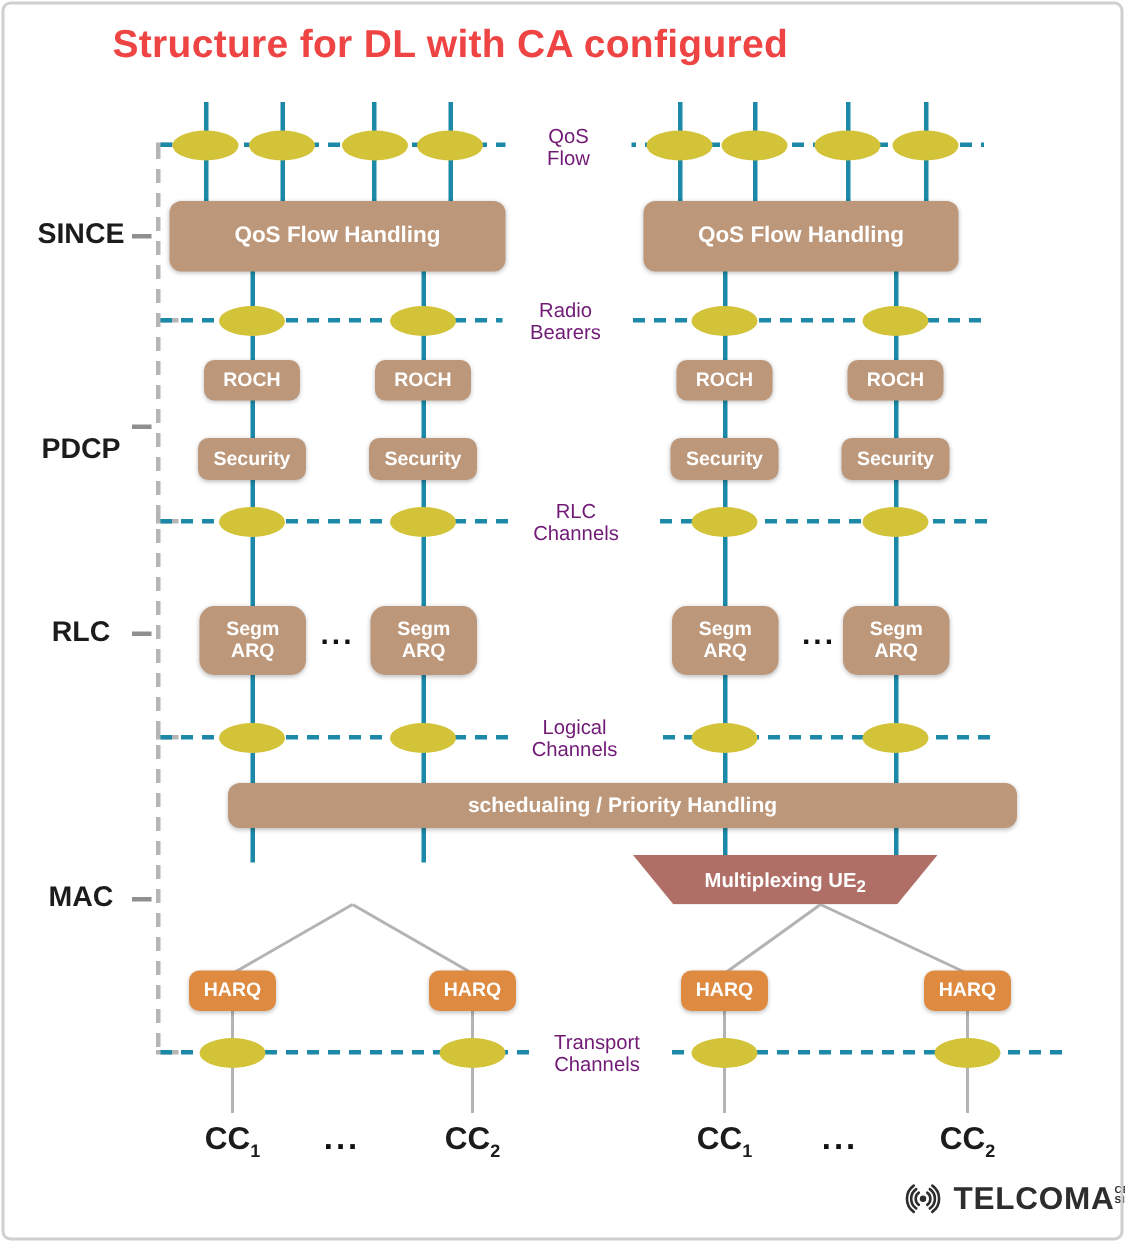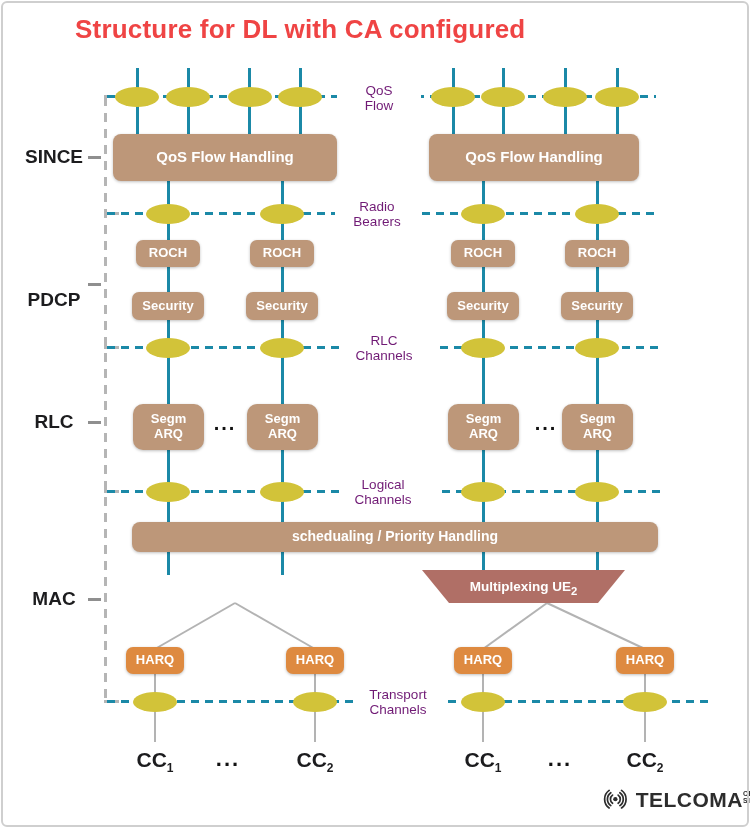--- a/index.html
+++ b/index.html
@@ -19,21 +19,21 @@
   
   .vdash{position:absolute;width:3px;z-index:1;
     background:repeating-linear-gradient(180deg,#b5b5b5 0 9px,transparent 9px 16px);}
   .tick{position:absolute;height:3px;background:#b5b5b5;z-index:1;}
   .ldash{position:absolute;height:3px;background:#8f8f8f;z-index:1;}
   .ellipse{position:absolute;width:44px;height:20px;border-radius:50%;background:#d2c339;z-index:3;}
   .box{position:absolute;display:flex;flex-direction:column;align-items:center;justify-content:center;
     background:#bd9779;border-radius:8px;color:#fff;font-weight:700;z-index:4;
     box-shadow:0 1px 3px rgba(0,0,0,.25);text-align:center;line-height:1.12;}
   .box.small{font-size:13px;border-radius:7px;}
-  .box.wide{font-size:14px;}
+  .box.wide{font-size:14px;margin-left:20px;}
   .trap{position:absolute;height:33px;background:#b06f66;z-index:4;color:#fff;font-weight:700;font-size:13.5px;
     display:flex;align-items:center;justify-content:center;
     clip-path:polygon(0 0,100% 0,calc(100% - 27px) 100%,27px 100%);}
   .trap sub,{font-size:9px;}
   .harq{background:#de8a40;}
   .layer{position:absolute;width:64px;text-align:center;font-size:19px;font-weight:700;color:#1c1c1e;z-index:5;}
   .chlabel{position:absolute;width:84px;text-align:center;font-size:13.5px;line-height:15px;color:#701a75;z-index:5;background:#fff;}
   .dots{position:absolute;width:40px;text-align:center;font-size:20px;font-weight:700;color:#111;letter-spacing:2px;z-index:5;}
   .cc{position:absolute;width:64px;text-align:center;font-size:21px;font-weight:600;color:#1c1c1e;z-index:5;}
   .cc sub{font-size:12px;}

